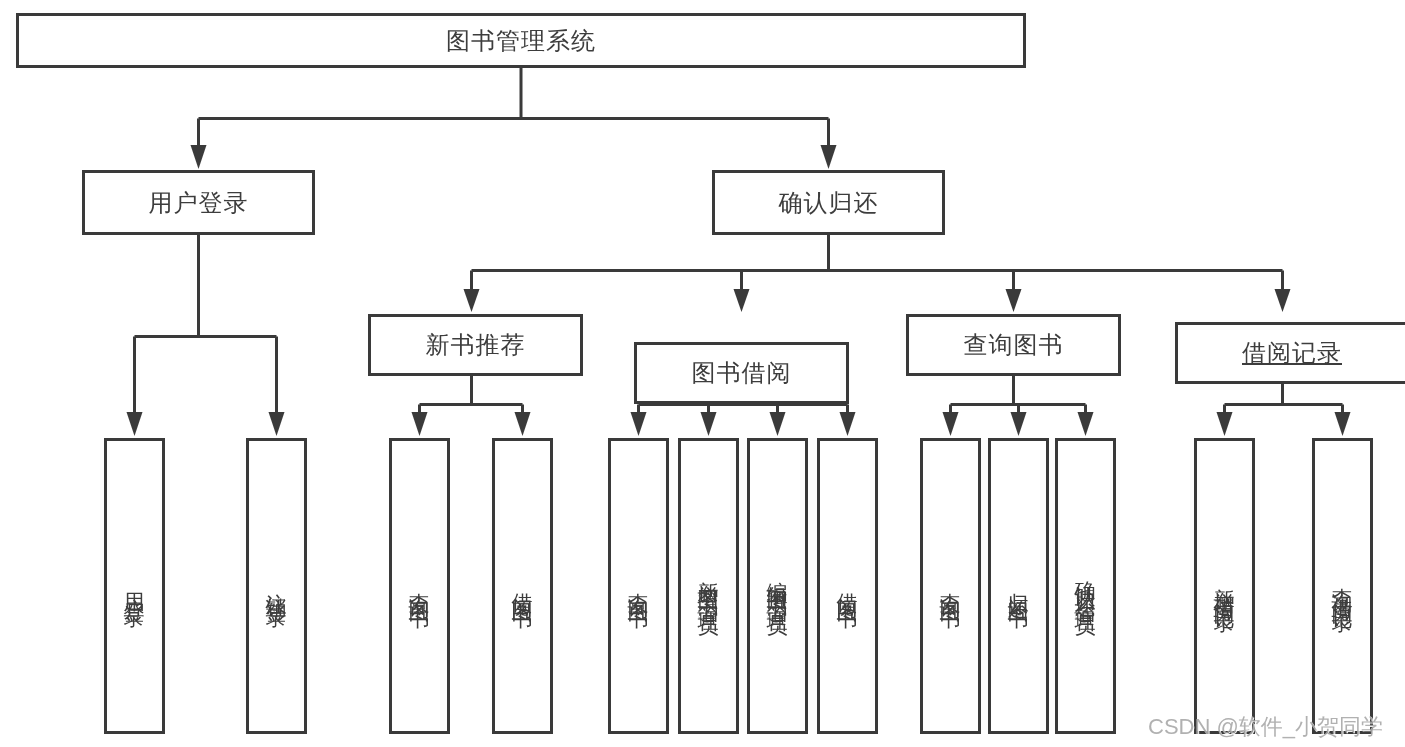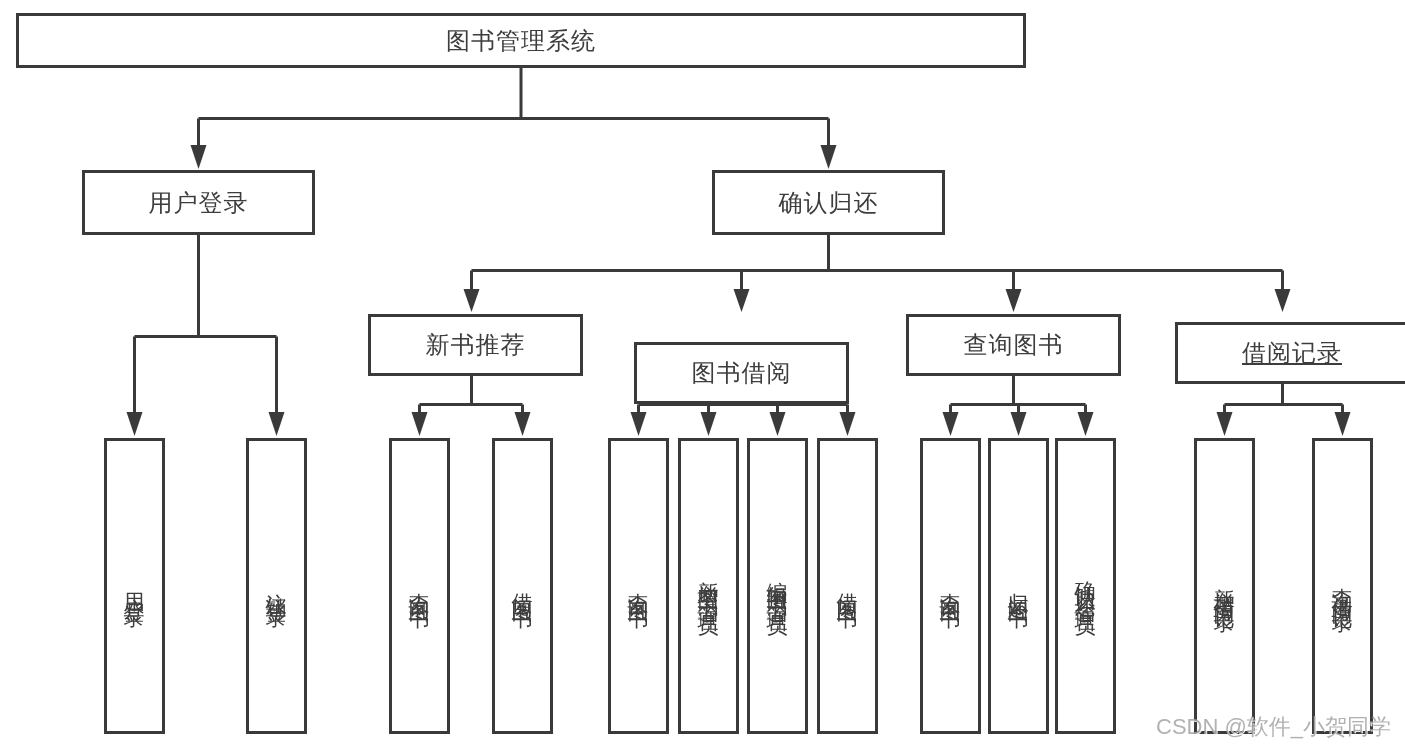--- a/index.html
+++ b/index.html
@@ -45,21 +45,20 @@
     line-height: 1;
   }
   .watermark {
     position: absolute;
     z-index: 5;
     font-size: 22px;
     color: #a9a9a9;
     opacity: 0.9;
     white-space: nowrap;
     text-shadow: 1px 1px 0 #ffffff;
-    margin-left: 8px;
   }
 </style>
 </head>
 <body>
 
 <div id="canvas">
 
   <svg id="connectors" viewBox="0 0 1405 747" xmlns="http://www.w3.org/2000/svg">
     <g stroke="#3a3a3a" stroke-width="3" fill="none">
 

